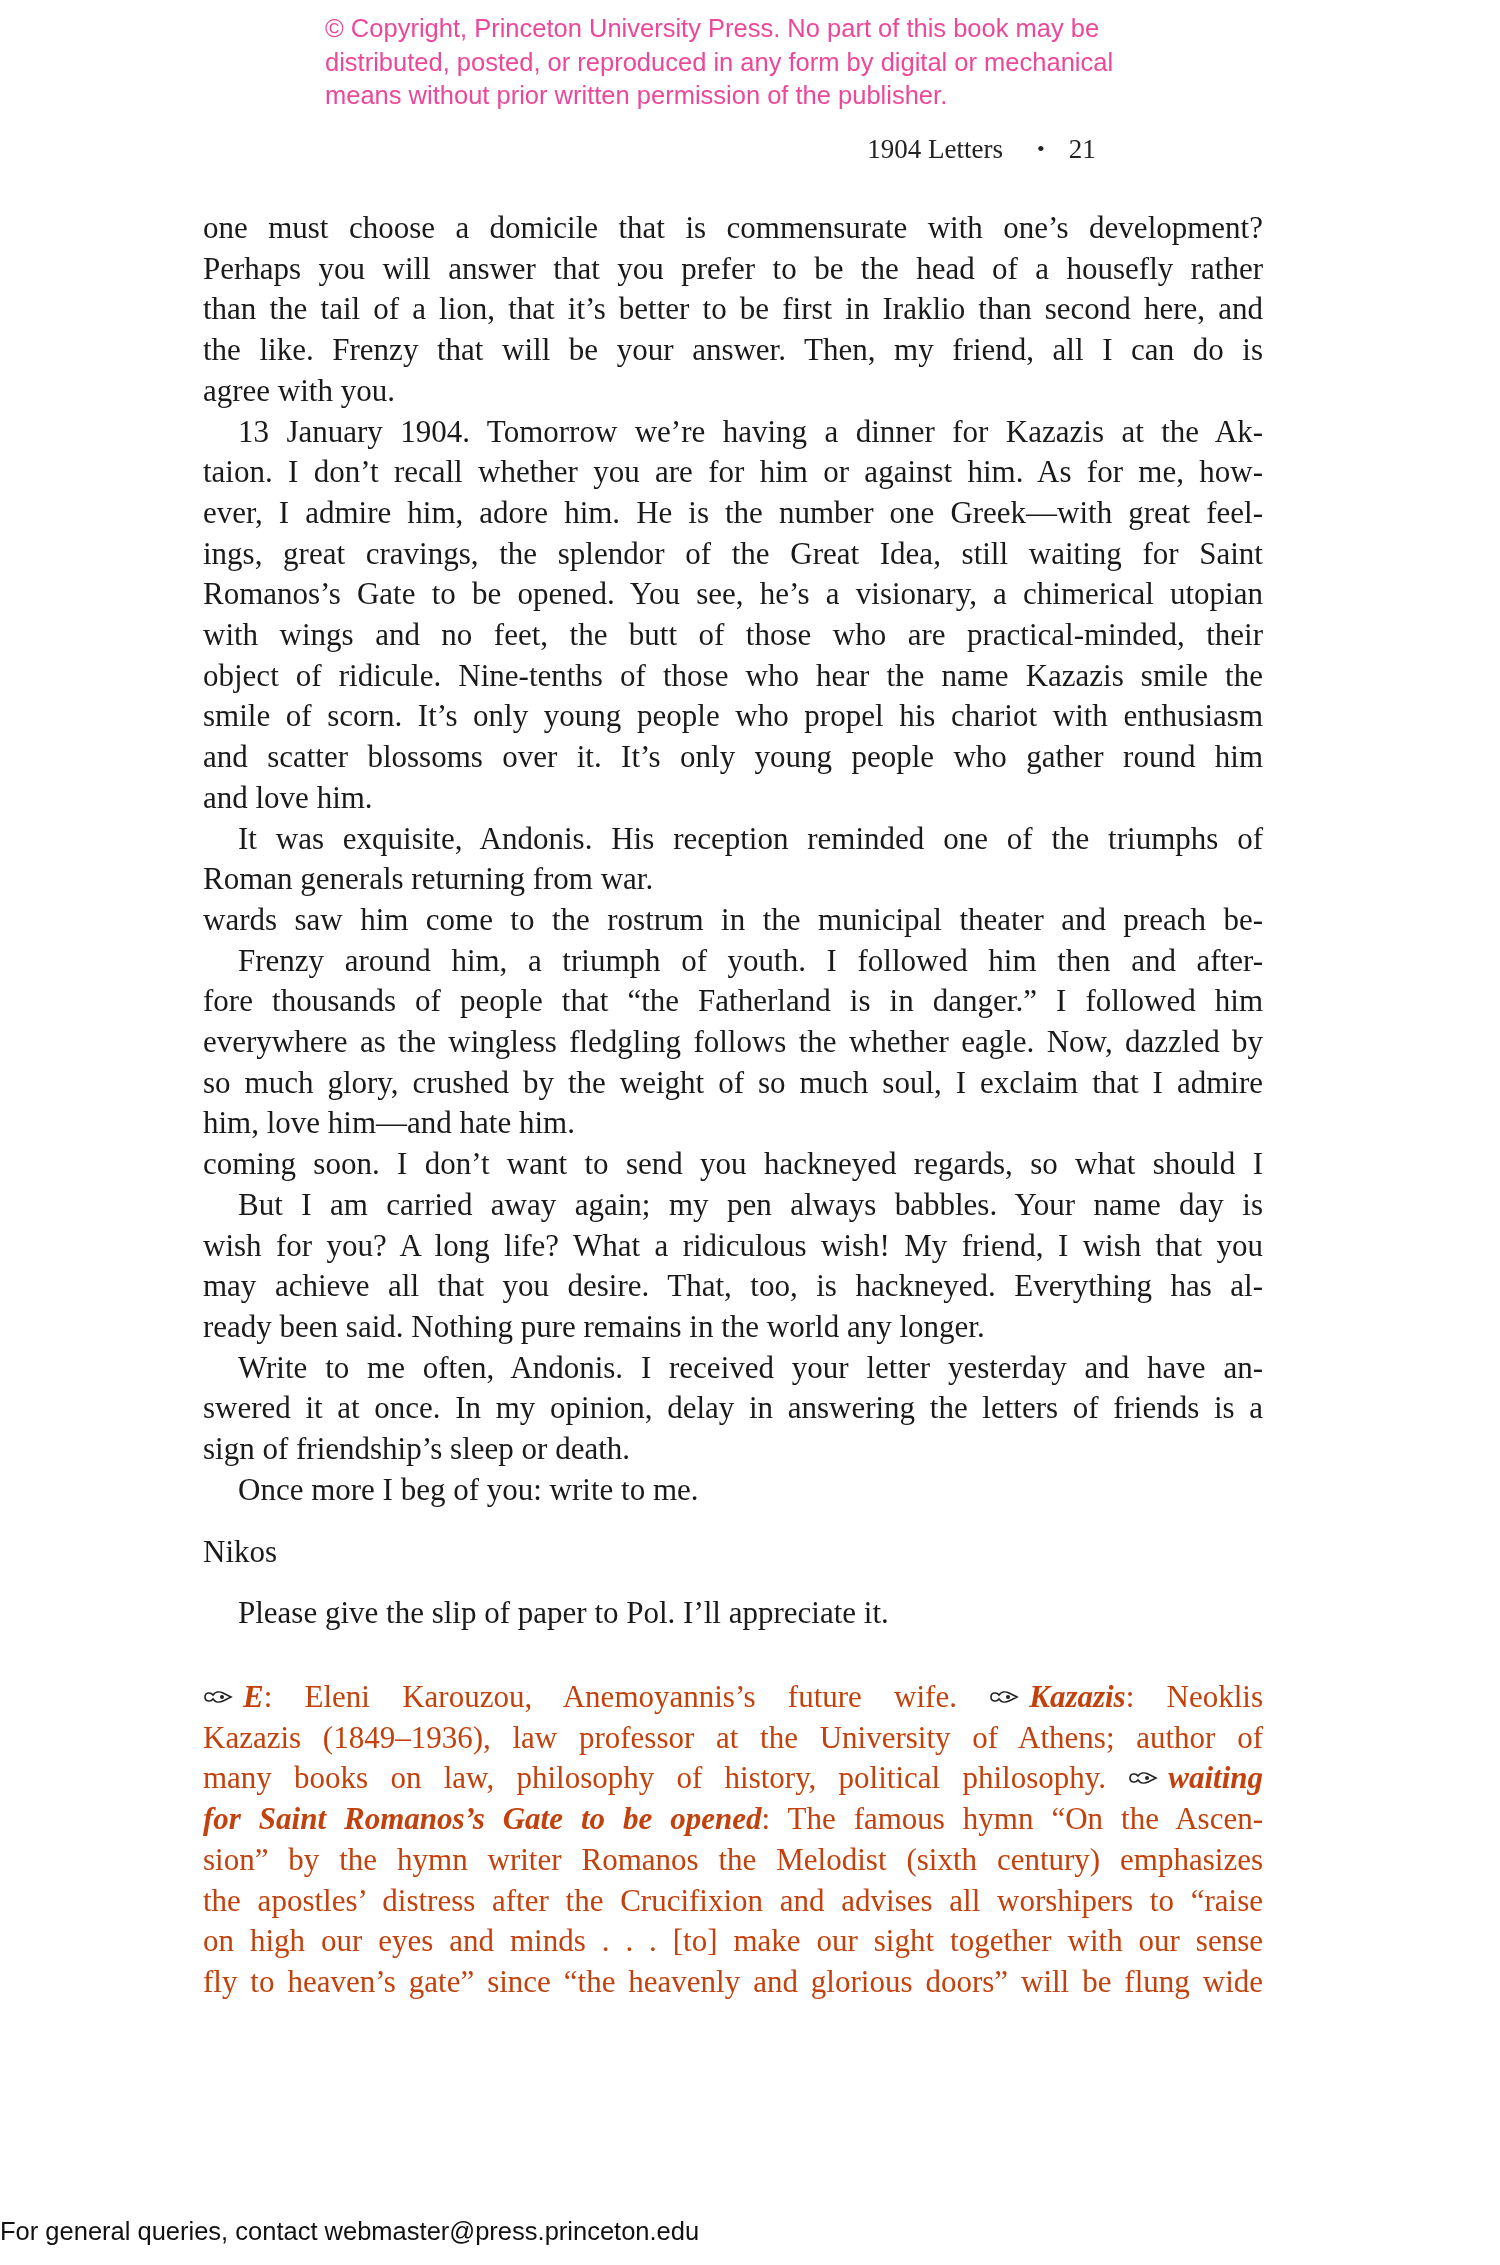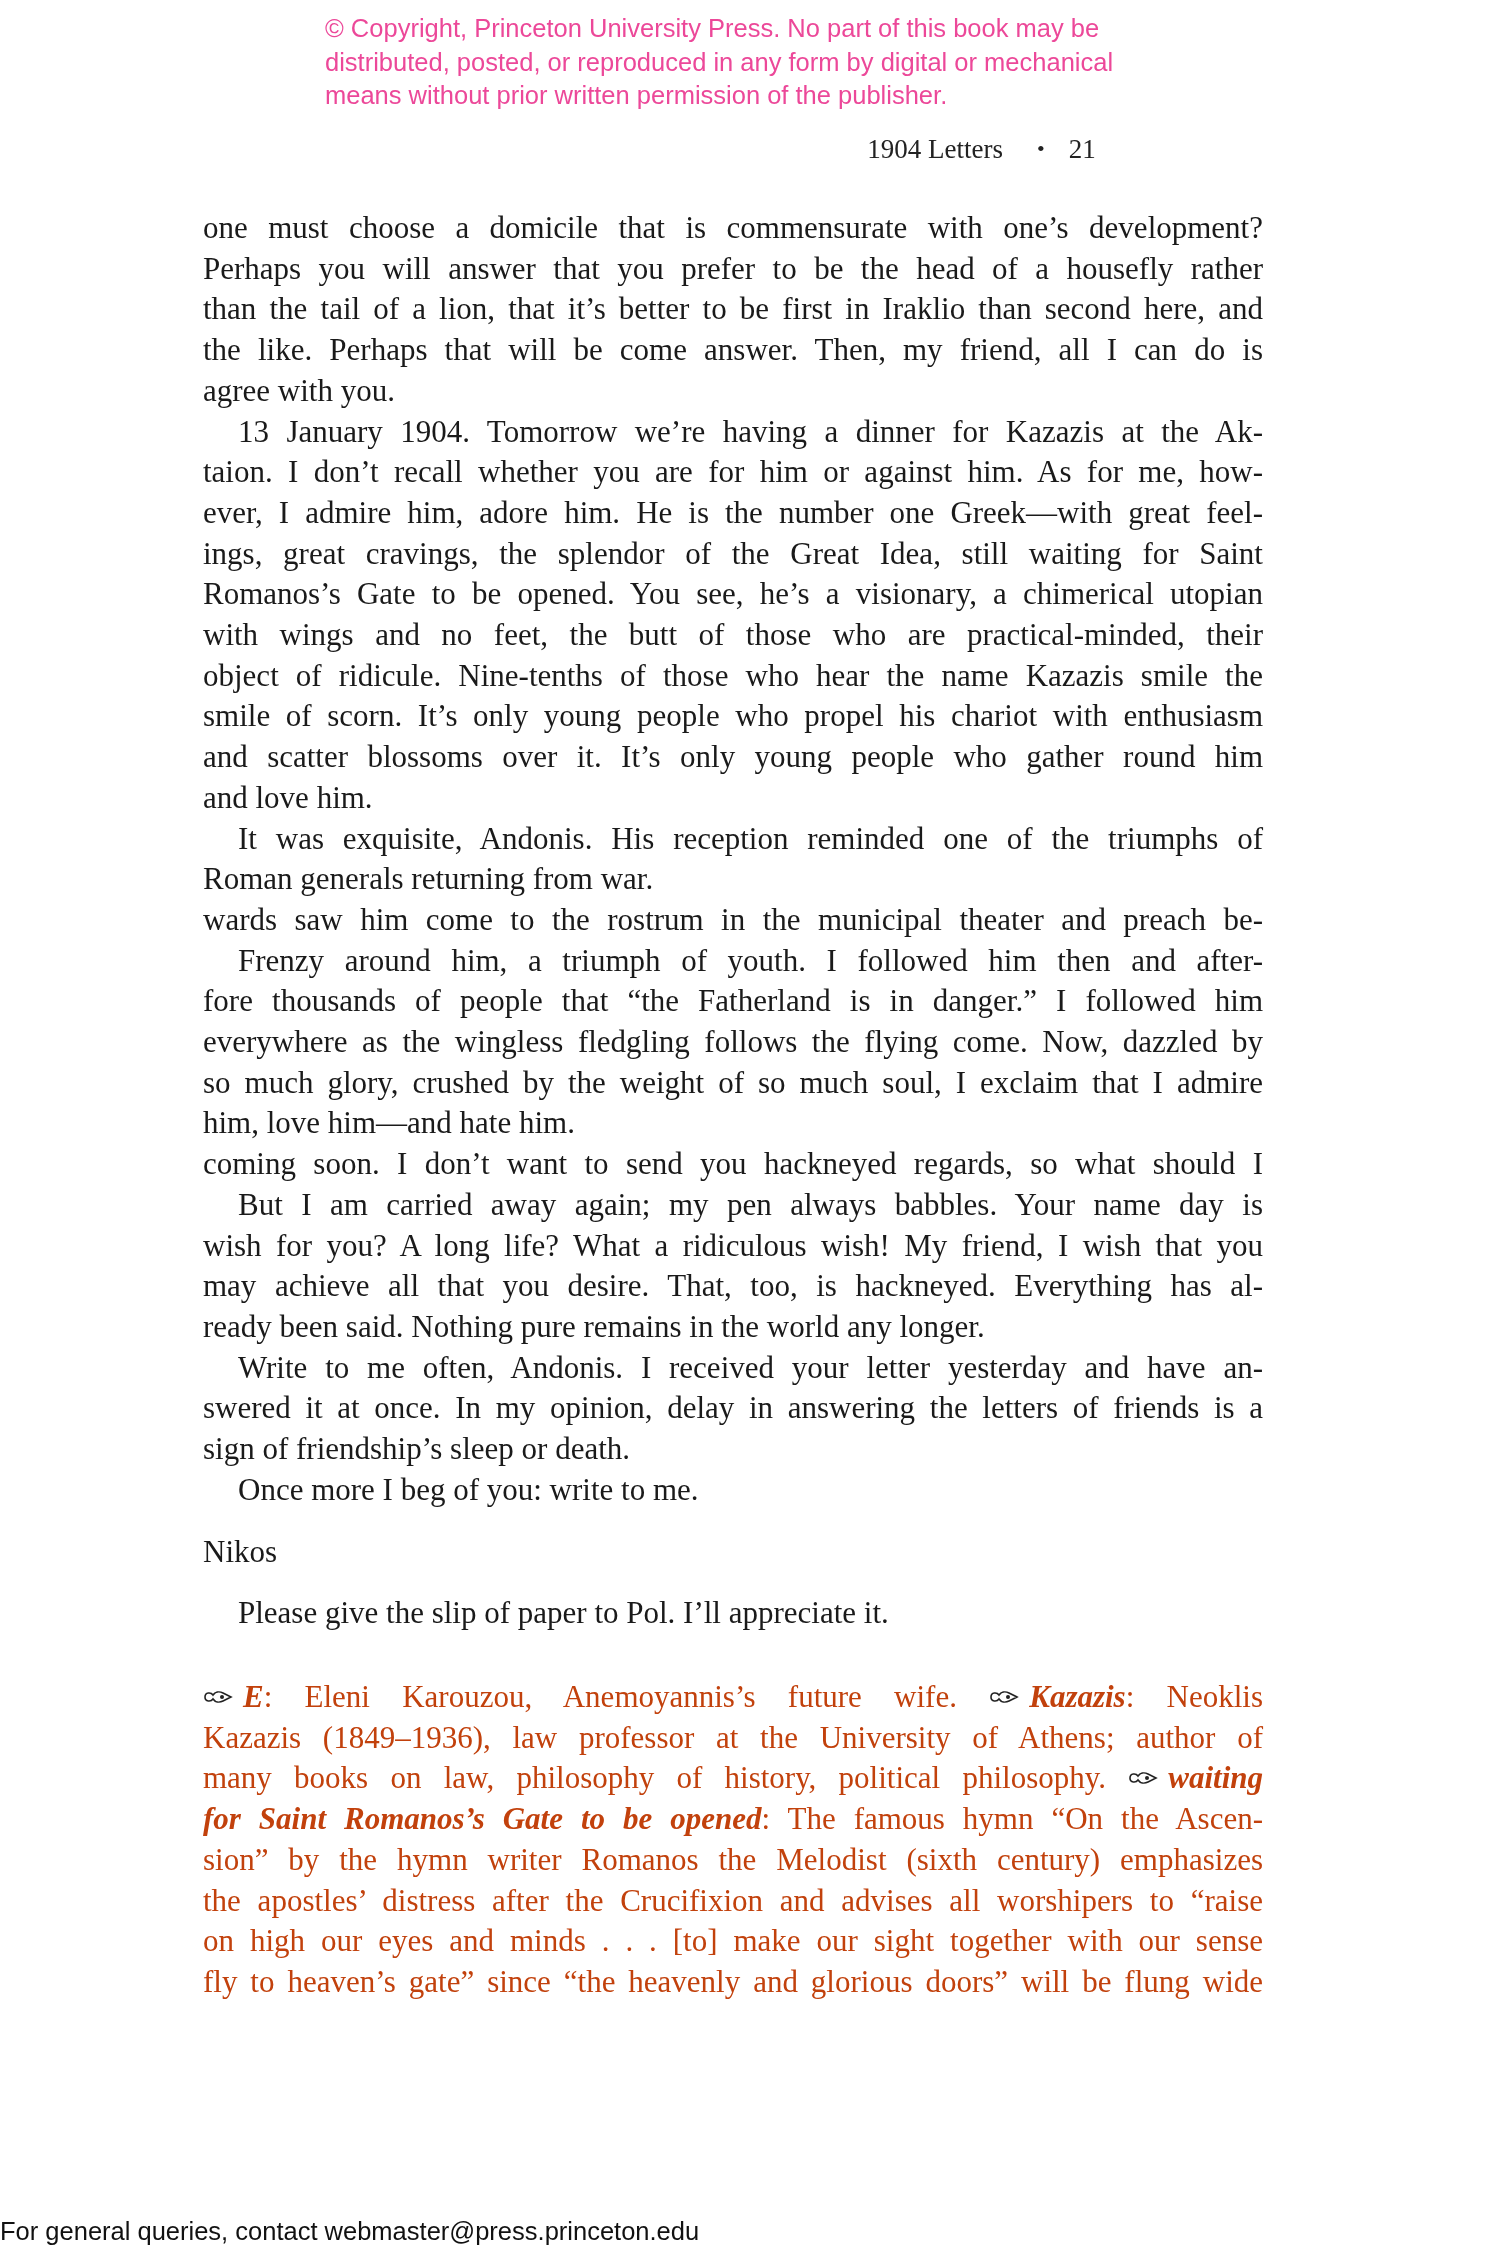--- a/index.html
+++ b/index.html
@@ -45,21 +45,21 @@
 
 <div class="running-head">
   <span>1904 Letters</span><span class="bullet">•</span><span>21</span>
 </div>
 
 <div class="body">
   <p>
     <span class="line">one must choose a domicile that is commensurate with one’s development?</span>
     <span class="line">Perhaps you will answer that you prefer to be the head of a housefly rather</span>
     <span class="line">than the tail of a lion, that it’s better to be first in Iraklio than second here, and</span>
-    <span class="line">the like. Perhaps that will be come answer. Then, my friend, all I can do is</span>
+    <span class="line">the like. Frenzy that will be your answer. Then, my friend, all I can do is</span>
     <span class="line last">agree with you.</span>
   </p>
   <p>
     <span class="line" style="padding-left:35px">13 January 1904. Tomorrow we’re having a dinner for Kazazis at the Ak-</span>
     <span class="line">taion. I don’t recall whether you are for him or against him. As for me, how-</span>
     <span class="line">ever, I admire him, adore him. He is the number one Greek—with great feel-</span>
     <span class="line">ings, great cravings, the splendor of the Great Idea, still waiting for Saint</span>
     <span class="line">Romanos’s Gate to be opened. You see, he’s a visionary, a chimerical utopian</span>
     <span class="line">with wings and no feet, the butt of those who are practical-minded, their</span>
     <span class="line">object of ridicule. Nine-tenths of those who hear the name Kazazis smile the</span>
@@ -68,21 +68,21 @@
     <span class="line last">and love him.</span>
   </p>
   <p>
     <span class="line" style="padding-left:35px">It was exquisite, Andonis. His reception reminded one of the triumphs of</span>
     <span class="line last">Roman generals returning from war.</span>
   </p>
   <p>
     <span class="line">wards saw him come to the rostrum in the municipal theater and preach be-</span>
     <span class="line" style="padding-left:35px">Frenzy around him, a triumph of youth. I followed him then and after-</span>
     <span class="line">fore thousands of people that “the Fatherland is in danger.” I followed him</span>
-    <span class="line">everywhere as the wingless fledgling follows the flying come. Now, dazzled by</span>
+    <span class="line">everywhere as the wingless fledgling follows the whether eagle. Now, dazzled by</span>
     <span class="line">so much glory, crushed by the weight of so much soul, I exclaim that I admire</span>
     <span class="line last">him, love him—and hate him.</span>
   </p>
   <p>
     <span class="line">coming soon. I don’t want to send you hackneyed regards, so what should I</span>
     <span class="line" style="padding-left:35px">But I am carried away again; my pen always babbles. Your name day is</span>
     <span class="line">wish for you? A long life? What a ridiculous wish! My friend, I wish that you</span>
     <span class="line">may achieve all that you desire. That, too, is hackneyed. Everything has al-</span>
     <span class="line last">ready been said. Nothing pure remains in the world any longer.</span>
   </p>

